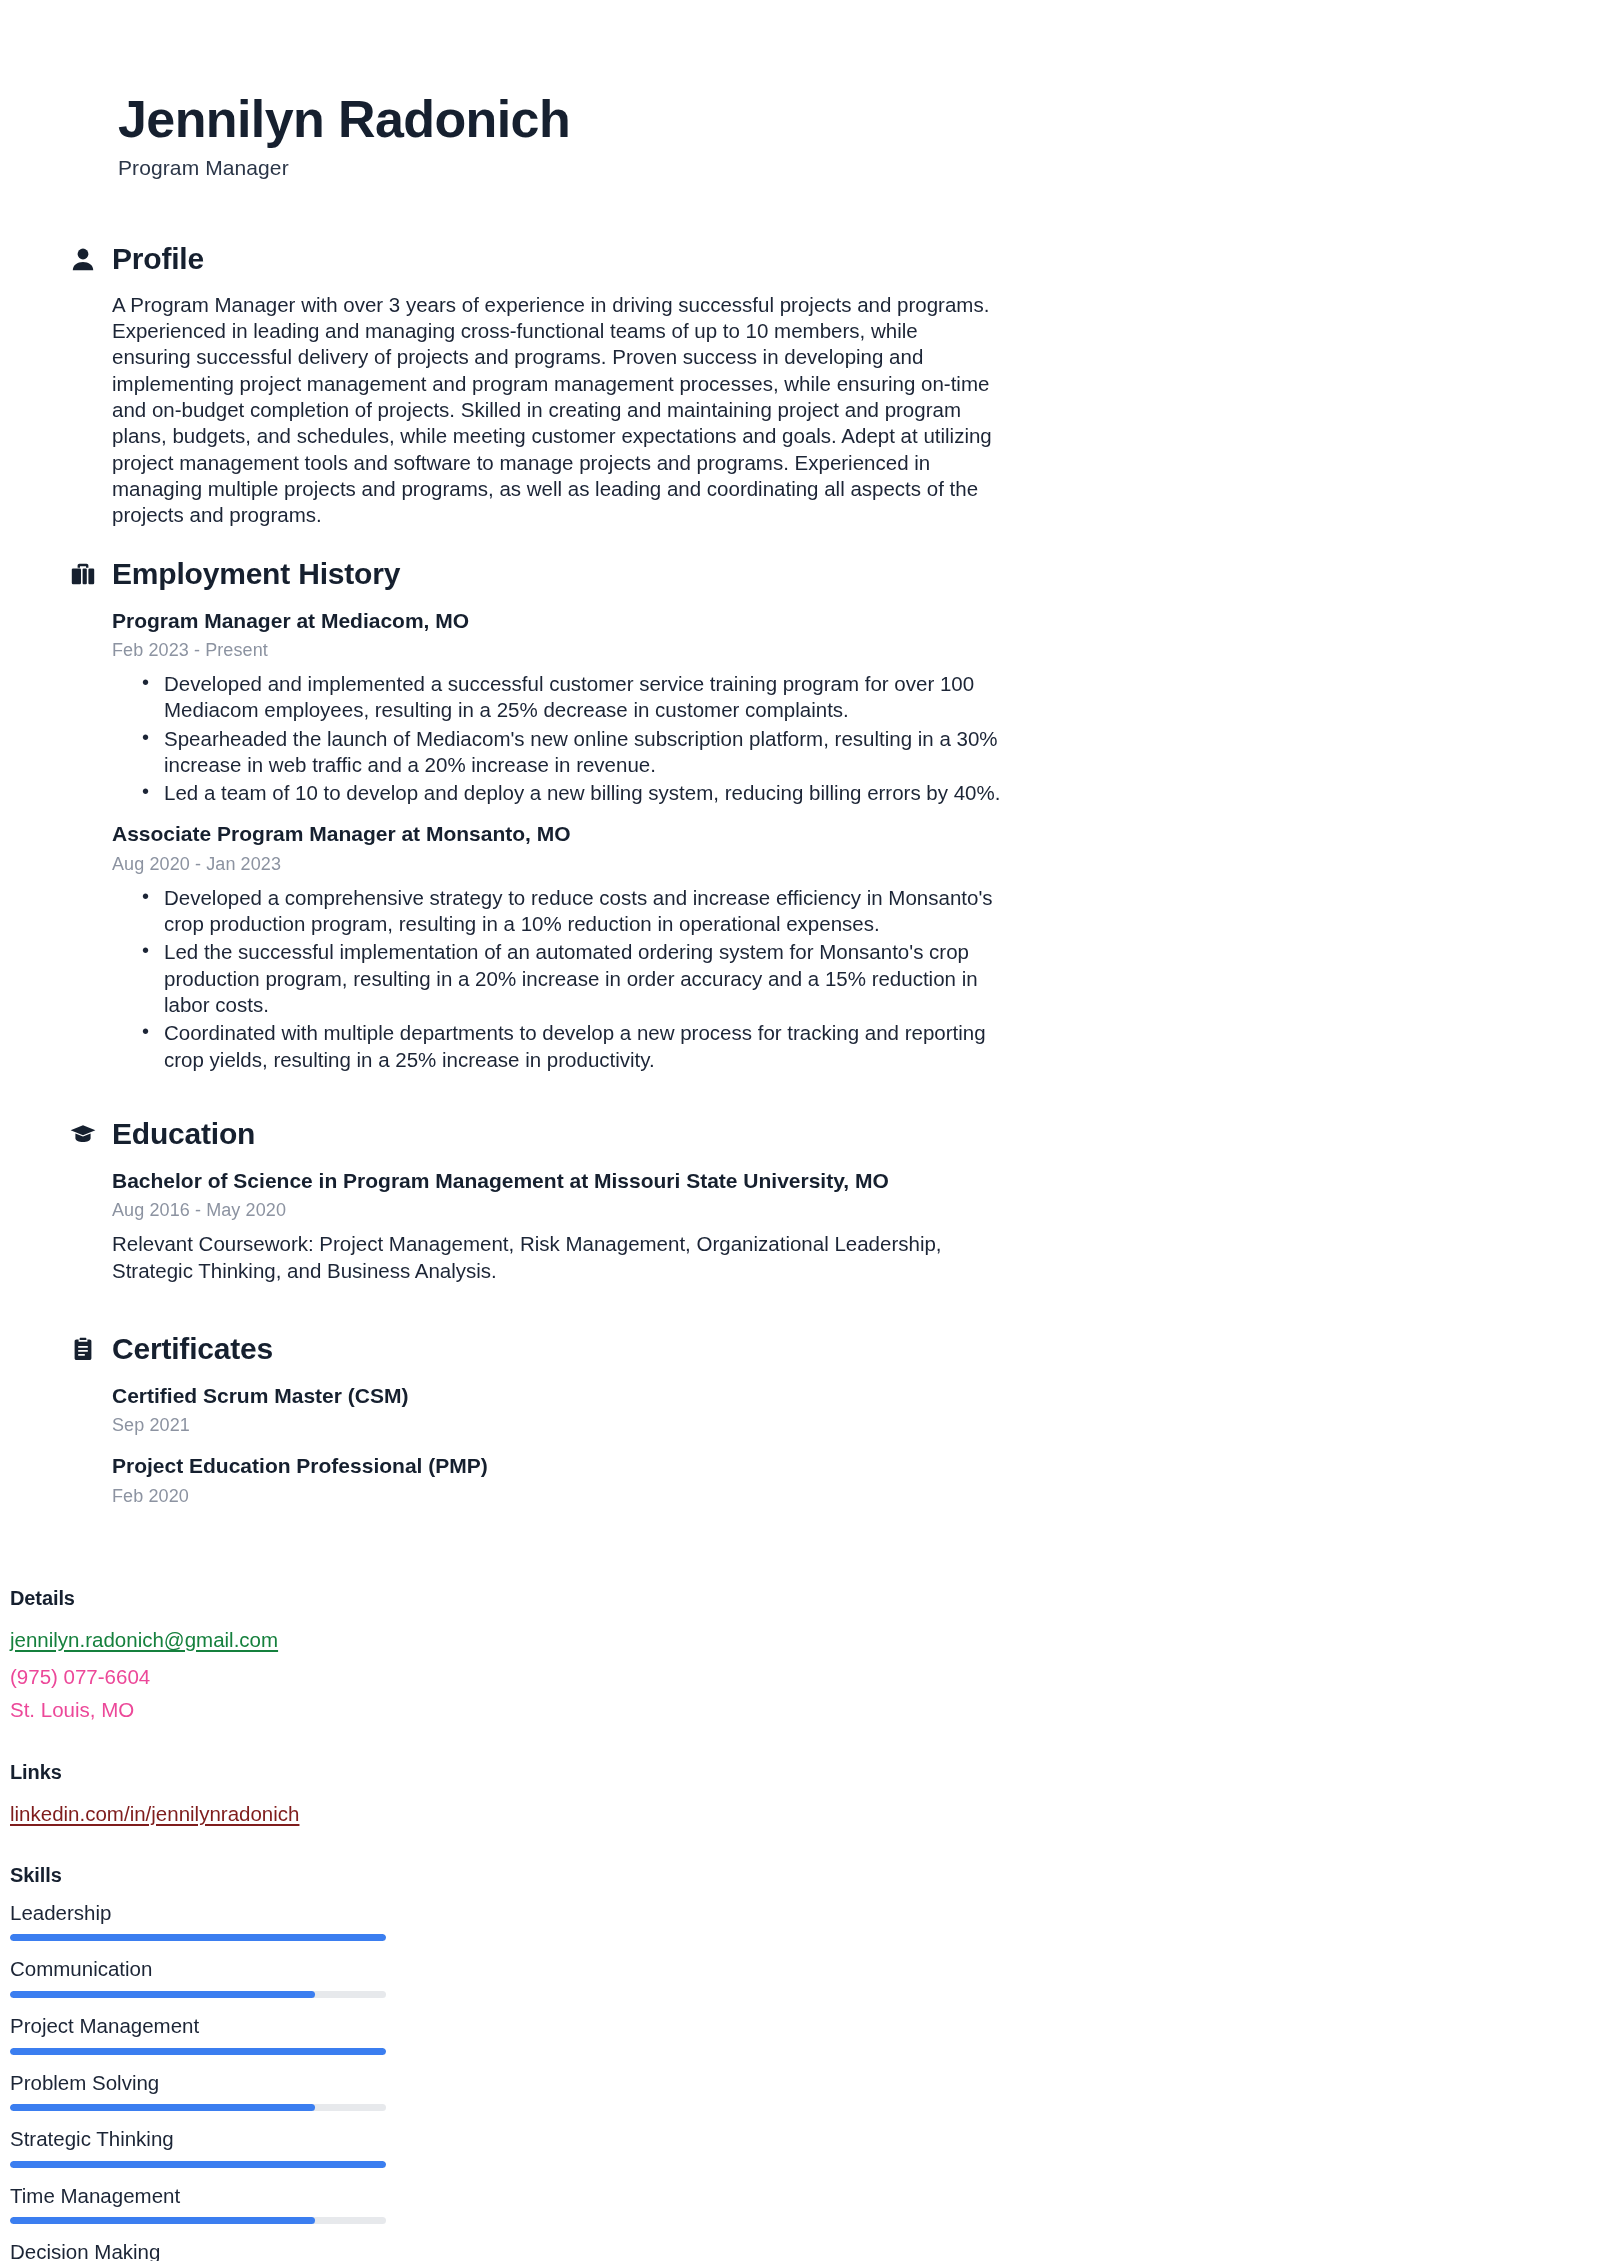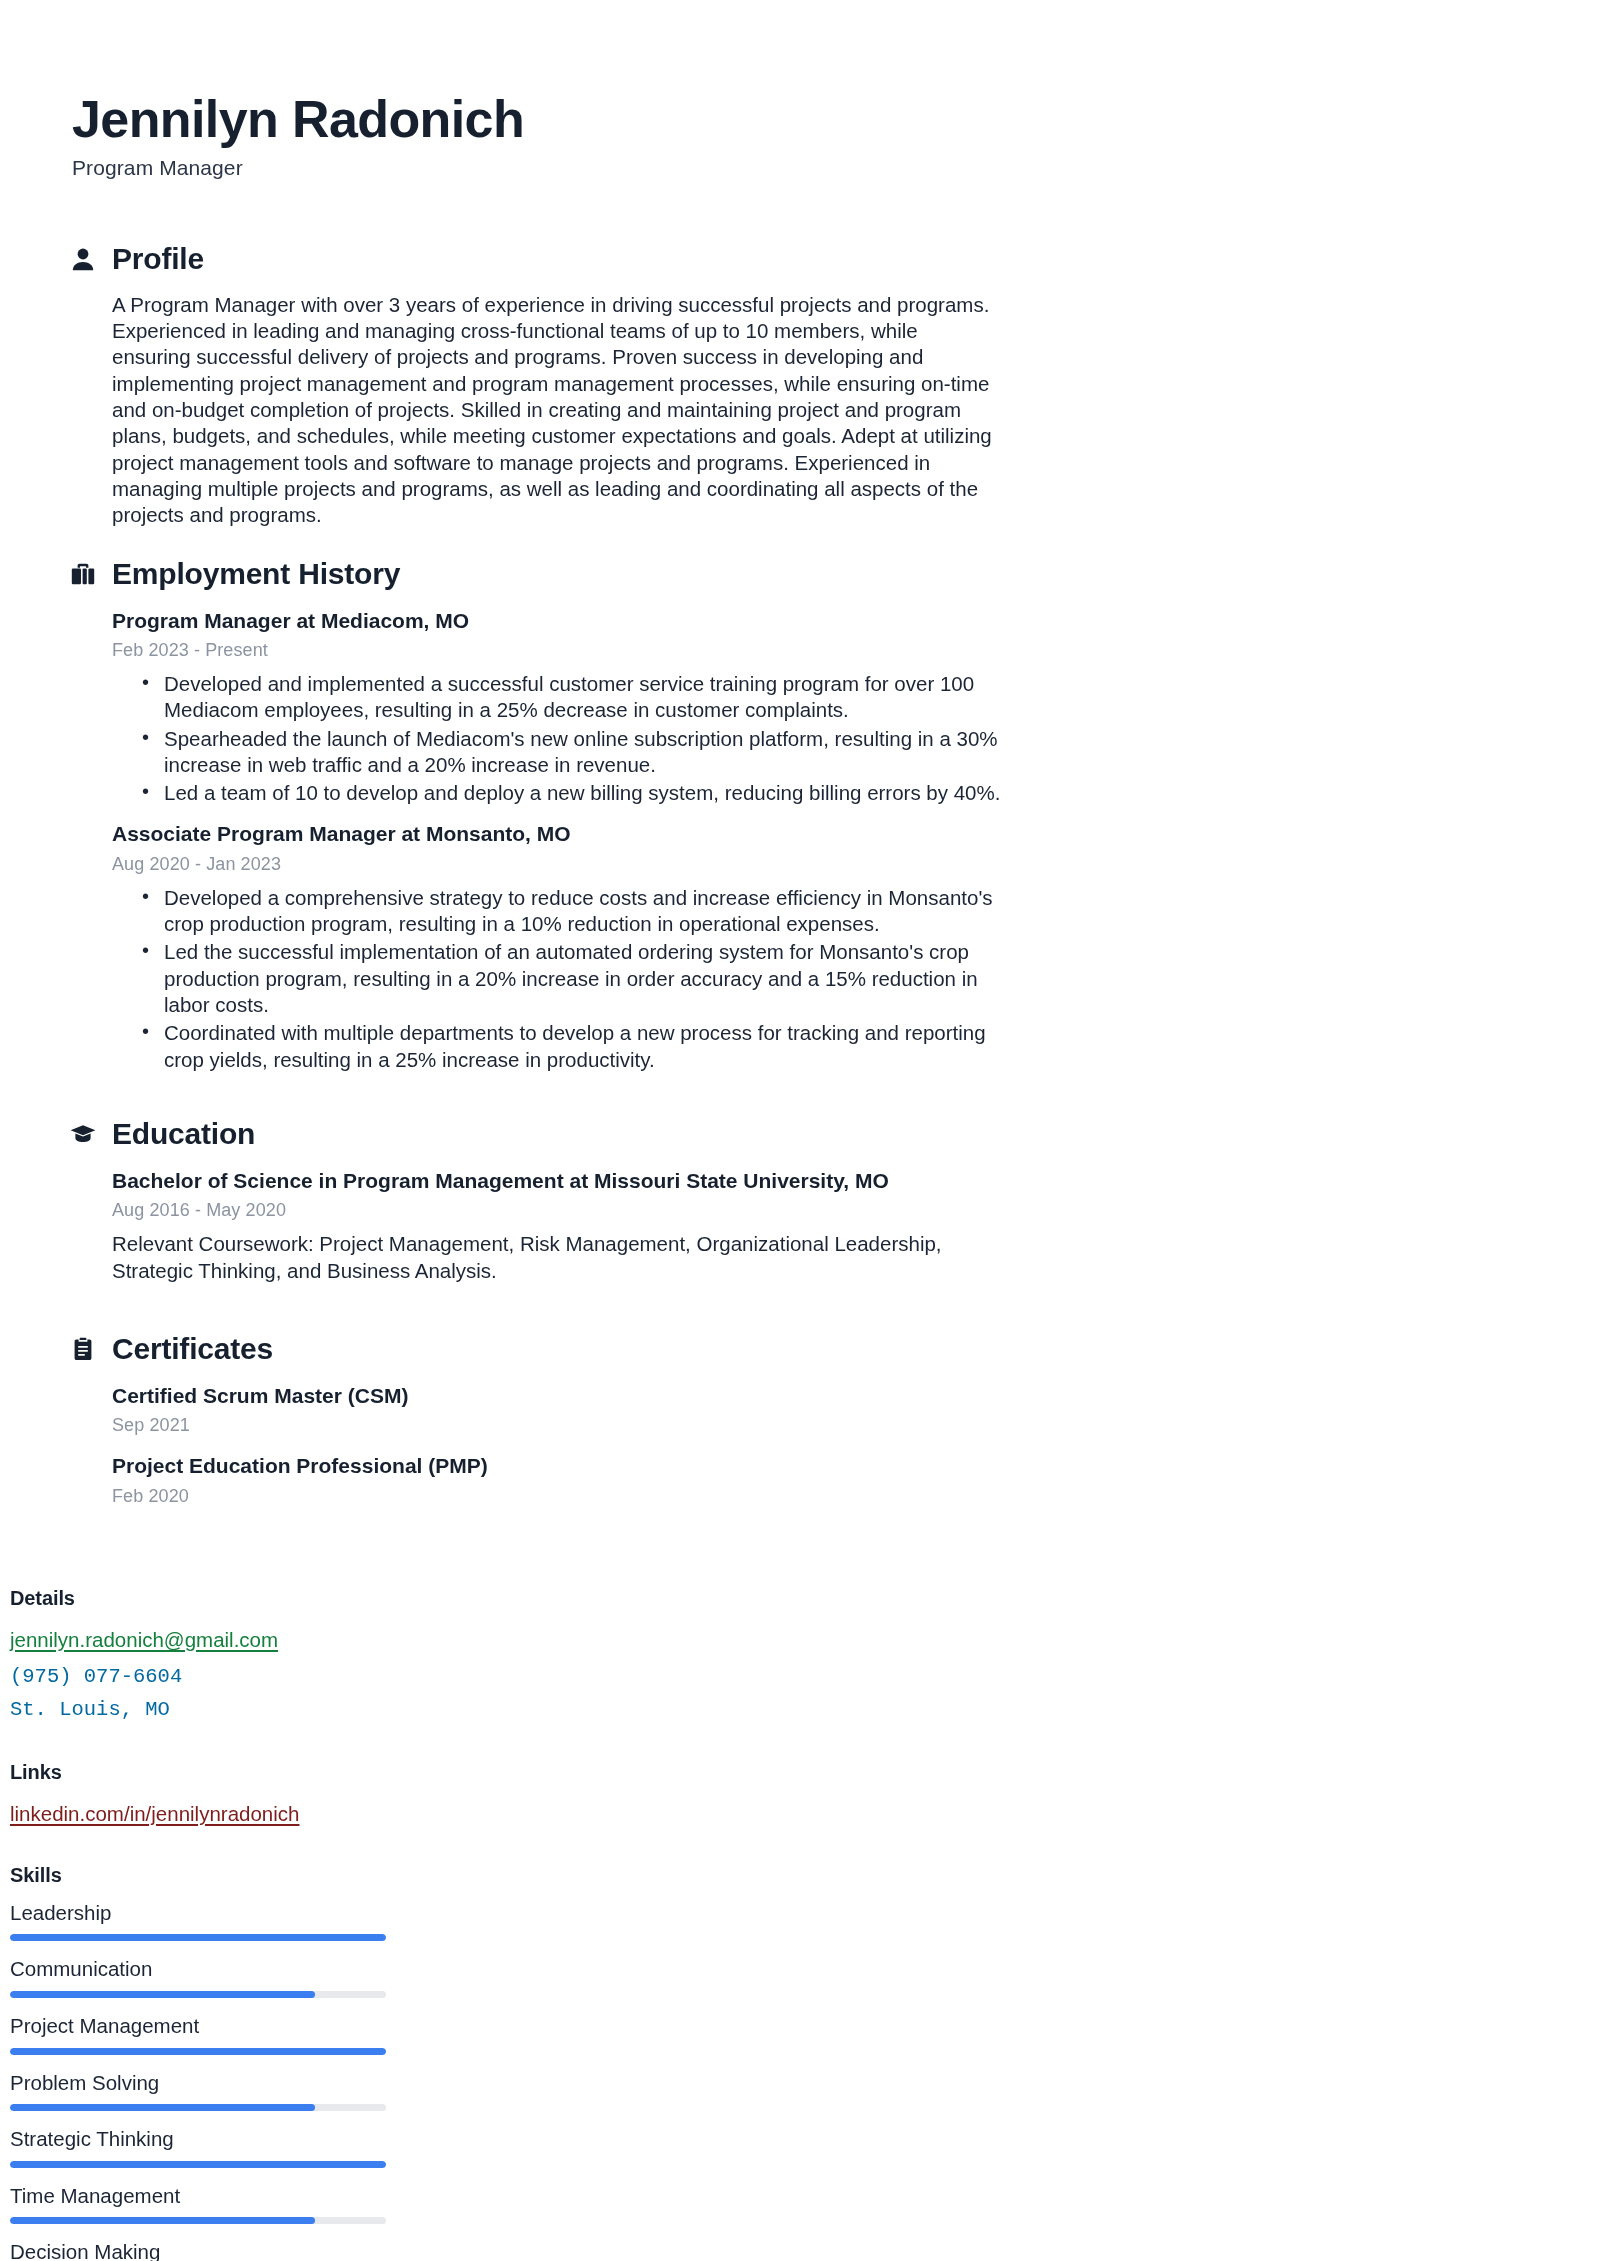--- a/index.html
+++ b/index.html
@@ -18,21 +18,21 @@
   .page {
     position: relative;
     width: 1600px;
     min-height: 2261px;
     background: #ffffff;
     padding: 0;
   }
 
   
   .header {
-    padding: 92px 0 0 72px;
+    padding: 92px 0 0 118px;
   }
   .name {
     font-size: 52px;
     font-weight: 700;
     letter-spacing: -0.6px;
     color: #16202f;
     line-height: 1.05;
   }
   .job-title {
     margin-top: 9px;
@@ -143,22 +143,21 @@
   .side-title {
     font-size: 20px;
     font-weight: 700;
     color: #16202f;
     margin-bottom: 14px;
     letter-spacing: -0.1px;
   }
   .side-line {
     font-size: 20.5px;
     line-height: 1.6;
-    color: #0369a1;
-    font-family: Liberation Mono, monospace;
+    color: #ec4899;
   }
   a.side-link, .side-link {
     font-size: 20.5px;
     line-height: 1.55;
     color: #3b7ef0;
     text-decoration: underline;
     text-underline-offset: 3px;
     display: inline-block;
     word-break: break-all;
     cursor: pointer;

